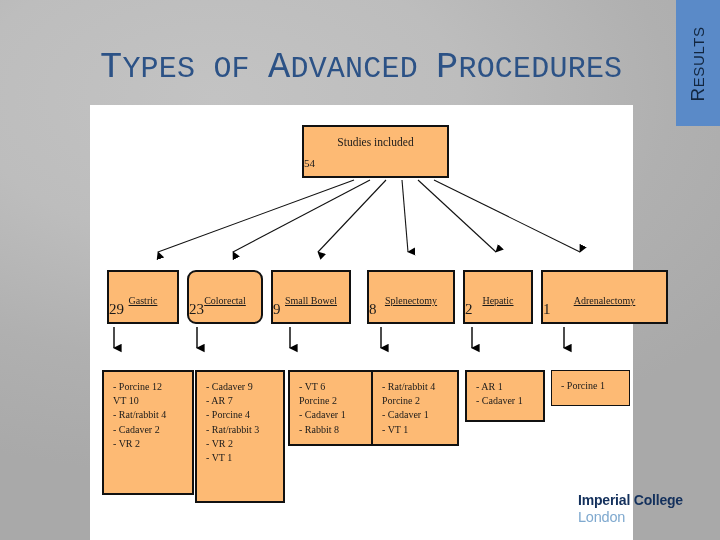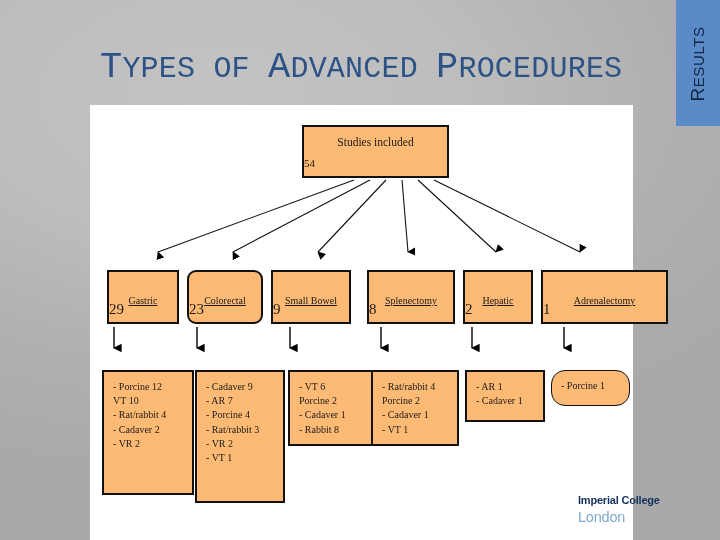--- a/index.html
+++ b/index.html
@@ -45,21 +45,21 @@
     background:#ffffff;
   }
   
   #flowchart{position:absolute;left:0;top:0;width:543px;height:435px;}
   .fbox{
     position:absolute;box-sizing:border-box;
     background:#fdba74;border:2px solid #111111;
     font-family:"Liberation Serif", serif;
     color:#1a1a1a;
   }
-  .fbox.thin{border-width:1px;border-radius:14px;}
+  .fbox.thin{border-width:1px;}
   .fbox .t1{
     position:absolute;left:0;right:0;top:8px;text-align:center;
     font-size:11px;
   }
   .fbox .t2{
     position:absolute;left:0;right:0;top:28px;
     font-size:11px;
   }
   #box-root{left:212px;top:20px;width:147px;height:53px;}
   #box-root .t1{top:9px;font-size:11.5px;}
@@ -74,21 +74,21 @@
     font-size:10px;line-height:14.2px;white-space:nowrap;
     font-family:"Liberation Serif", serif;
   }
   svg.arrows{position:absolute;left:0;top:0;width:543px;height:435px;pointer-events:none;}
   
   #logo{
     position:absolute;left:578px;top:492px;width:142px;height:40px;
     font-family:"Liberation Sans", sans-serif;
   }
   #logo .l1{
-    font-size:11px;font-weight:bold;color:#13305c;letter-spacing:-.2px;
+    font-size:14px;font-weight:bold;color:#13305c;letter-spacing:-.2px;
     line-height:17px;
   }
   #logo .l2{
     font-size:14.5px;color:#7fa9cf;letter-spacing:-.2px;line-height:17px;
   }
 </style>
 </head>
 <body>
 
 <div id="slide">

